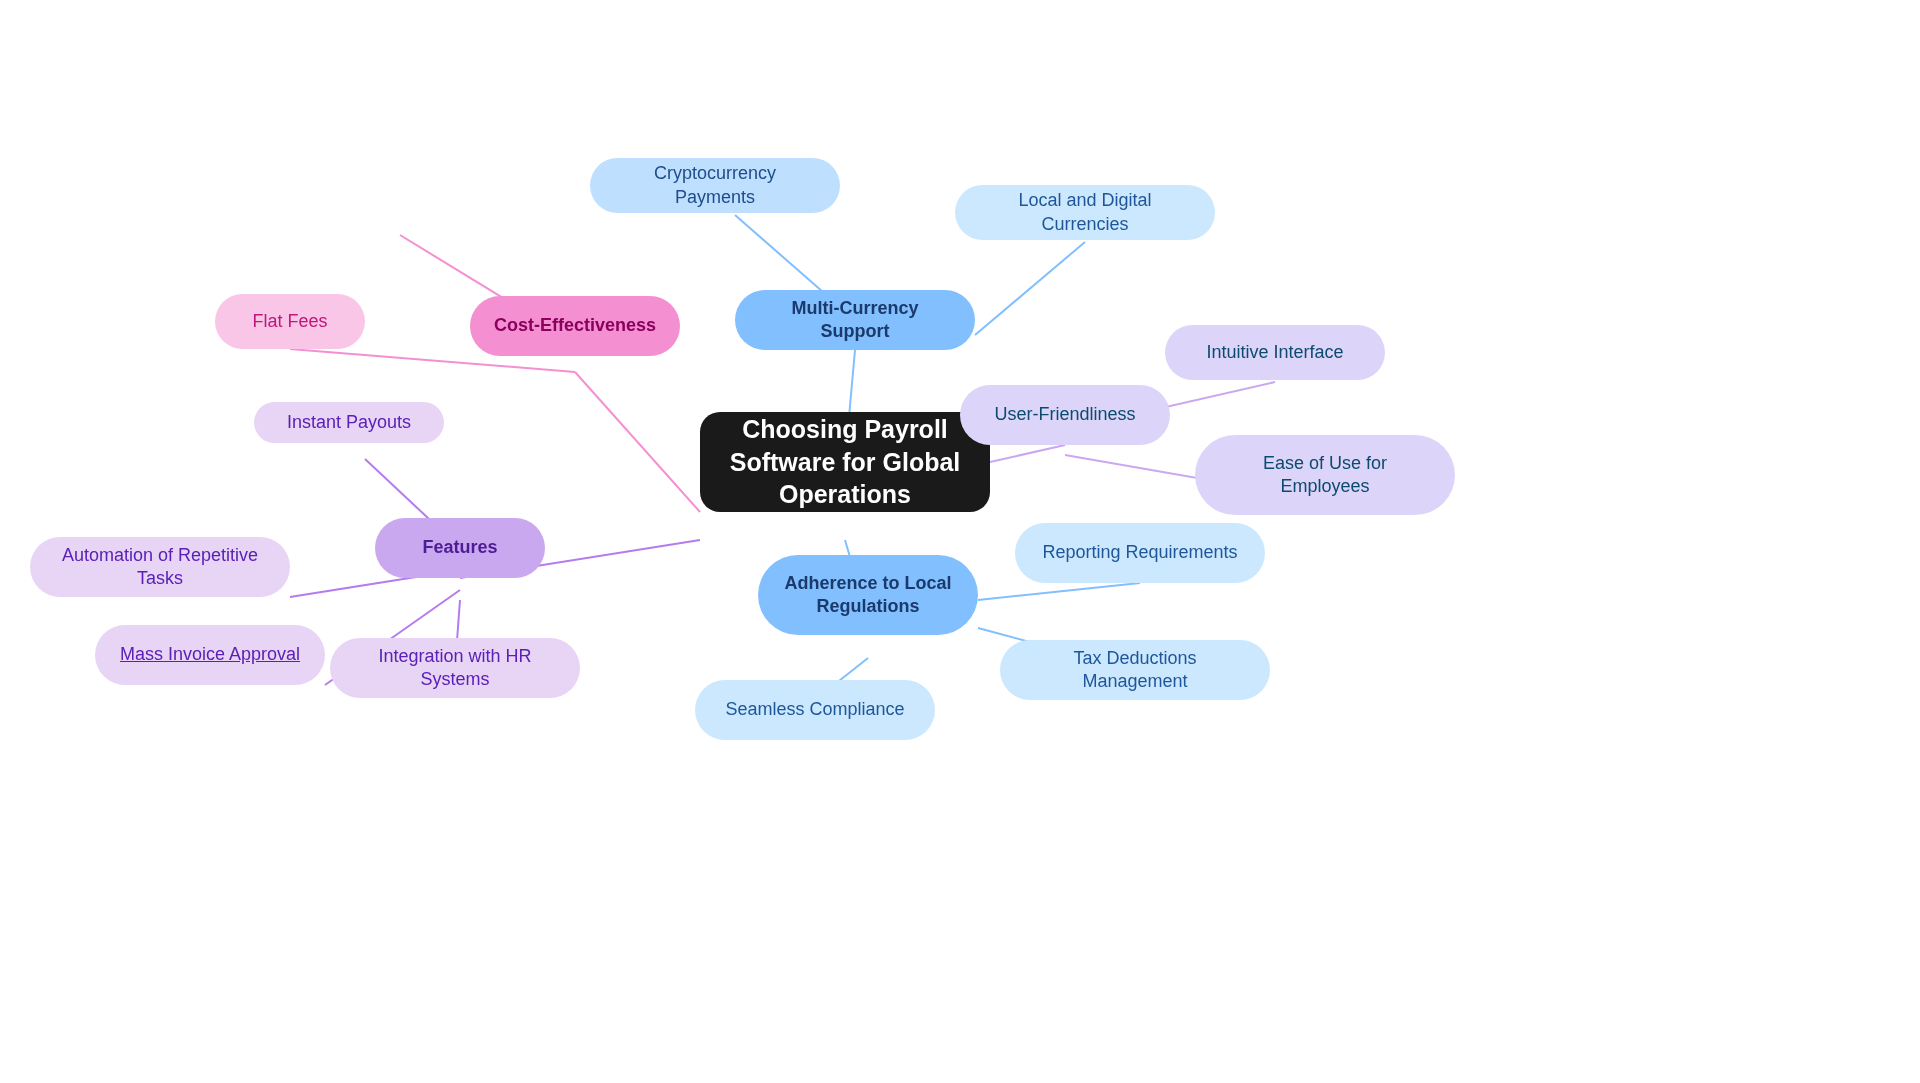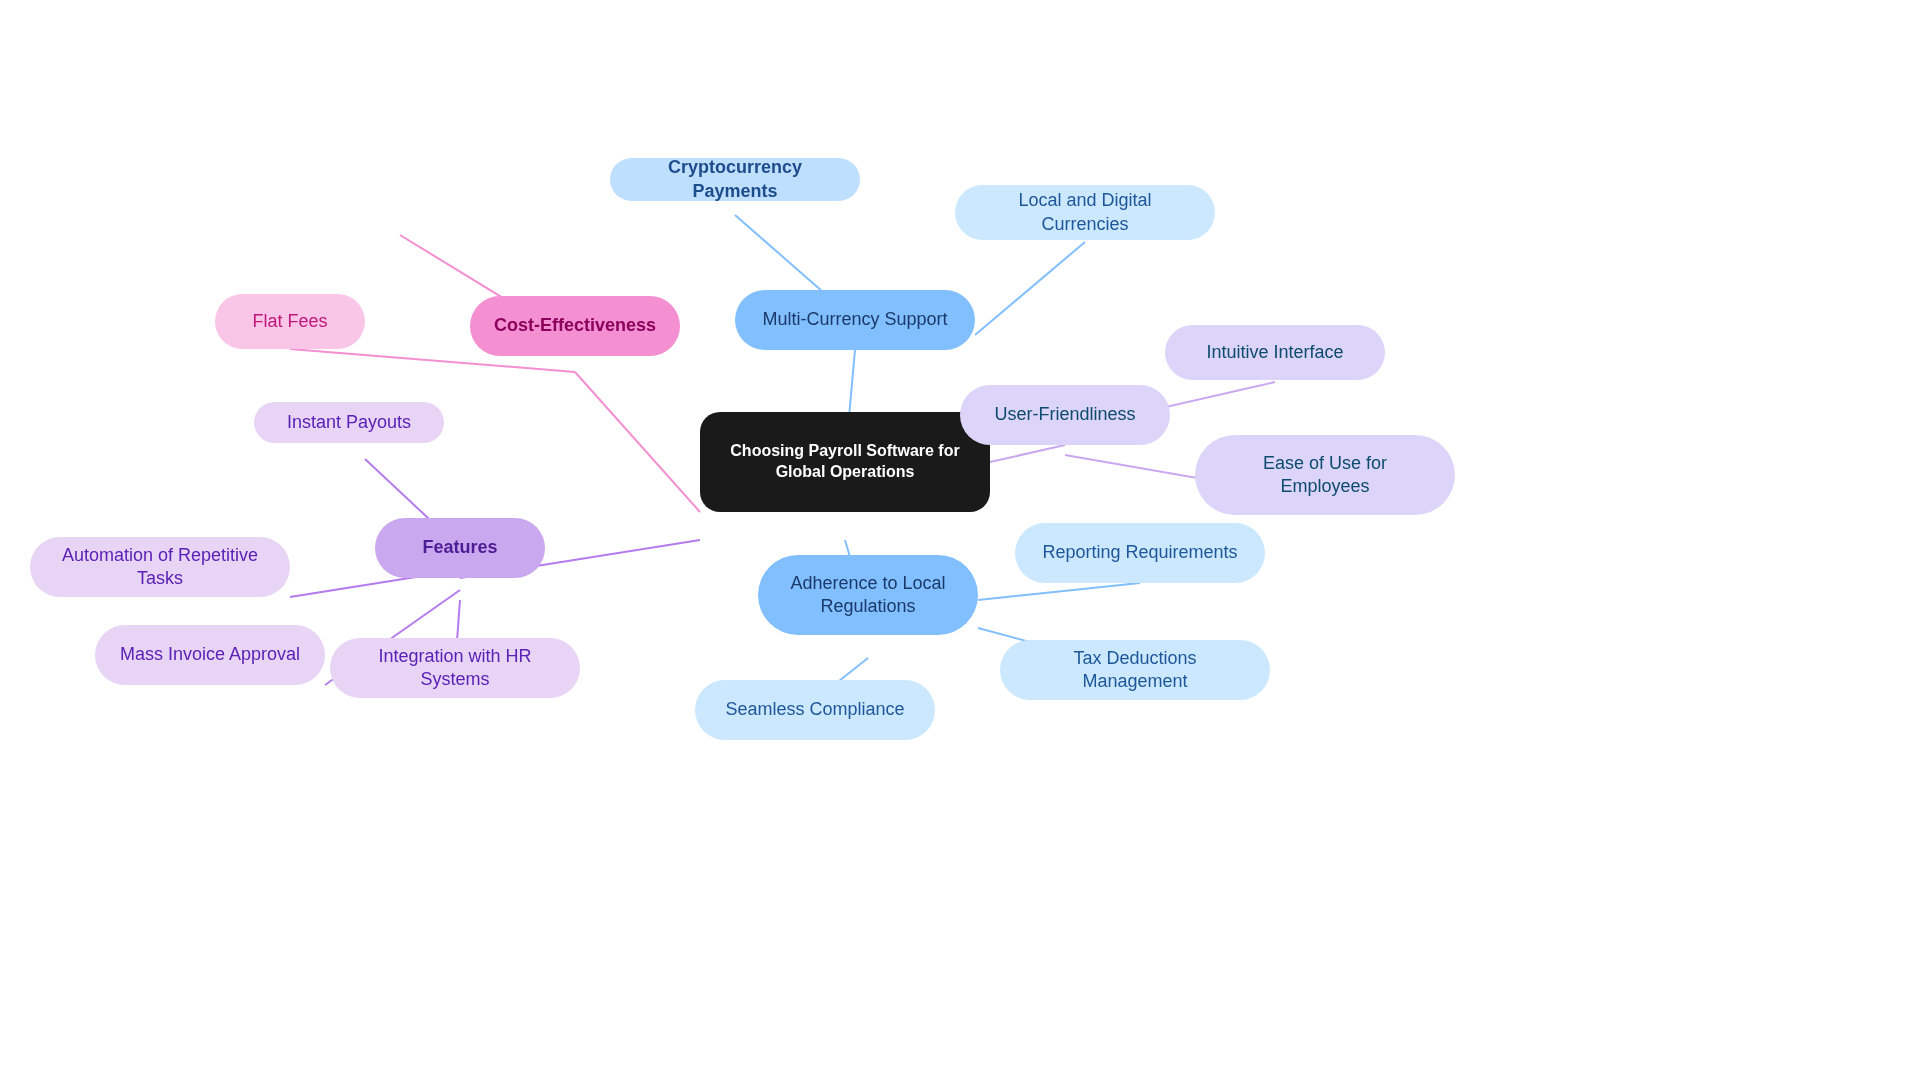--- a/index.html
+++ b/index.html
@@ -33,21 +33,21 @@
       text-align: center;
       z-index: 2;
       padding: 14px 22px;
       font-size: 18px;
       font-weight: 500;
       line-height: 1.3;
     }
     .node-center {
       background: #1a1a1a;
       color: #ffffff;
-      font-size: 16px;
+      font-size: 25px;
       font-weight: 600;
       border-radius: 20px;
       width: 290px;
       height: 100px;
     }
     .node-pink {
       background: #f9c6e8;
       color: #c0177a;
       border: none;
     }
@@ -67,21 +67,21 @@
       font-weight: 600;
     }
     .node-blue {
       background: #bfdfff;
       color: #1e4d8c;
       border: none;
     }
     .node-blue-mid {
       background: #82bfff;
       color: #1a3a6b;
-      font-weight: 400;
+      font-weight: 700;
     }
     .node-lightblue {
       background: #cce8ff;
       color: #1e5799;
     }
     .node-lavender {
       background: #ddd5f9;
       color: #0c4a6e;
     }
   </style>
@@ -145,33 +145,33 @@
   </div>
 
   <div class="node node-purple" style="left:254px; top:402px; width:190px; height:41px;">
     <span>Instant Payouts</span>
   </div>
 
   <div class="node node-purple" style="left:30px; top:537px; width:260px; height:60px;">
     <span>Automation of Repetitive Tasks</span>
   </div>
 
-  <div class="node node-purple" style="left:95px; top:625px; width:230px; height:60px;">
+  <div class="node node-purple" style="left:95px; top:625px; width:230px; height:60px;text-decoration:underline;">
     <span>Mass Invoice Approval</span>
   </div>
 
   <div class="node node-purple" style="left:330px; top:638px; width:250px; height:60px;">
     <span>Integration with HR Systems</span>
   </div>
 
   <div class="node node-blue-mid" style="left:735px; top:290px; width:240px; height:60px;">
     <span>Multi-Currency Support</span>
   </div>
 
-  <div class="node node-blue" style="left:610px; top:158px; width:250px; height:43px;font-weight:bold;">
+  <div class="node node-blue" style="left:590px; top:158px; width:250px; height:55px;">
     <span>Cryptocurrency Payments</span>
   </div>
 
   <div class="node node-lightblue" style="left:955px; top:185px; width:260px; height:55px;">
     <span>Local and Digital Currencies</span>
   </div>
 
   <div class="node node-lavender" style="left:960px; top:385px; width:210px; height:60px;">
     <span>User-Friendliness</span>
   </div>

